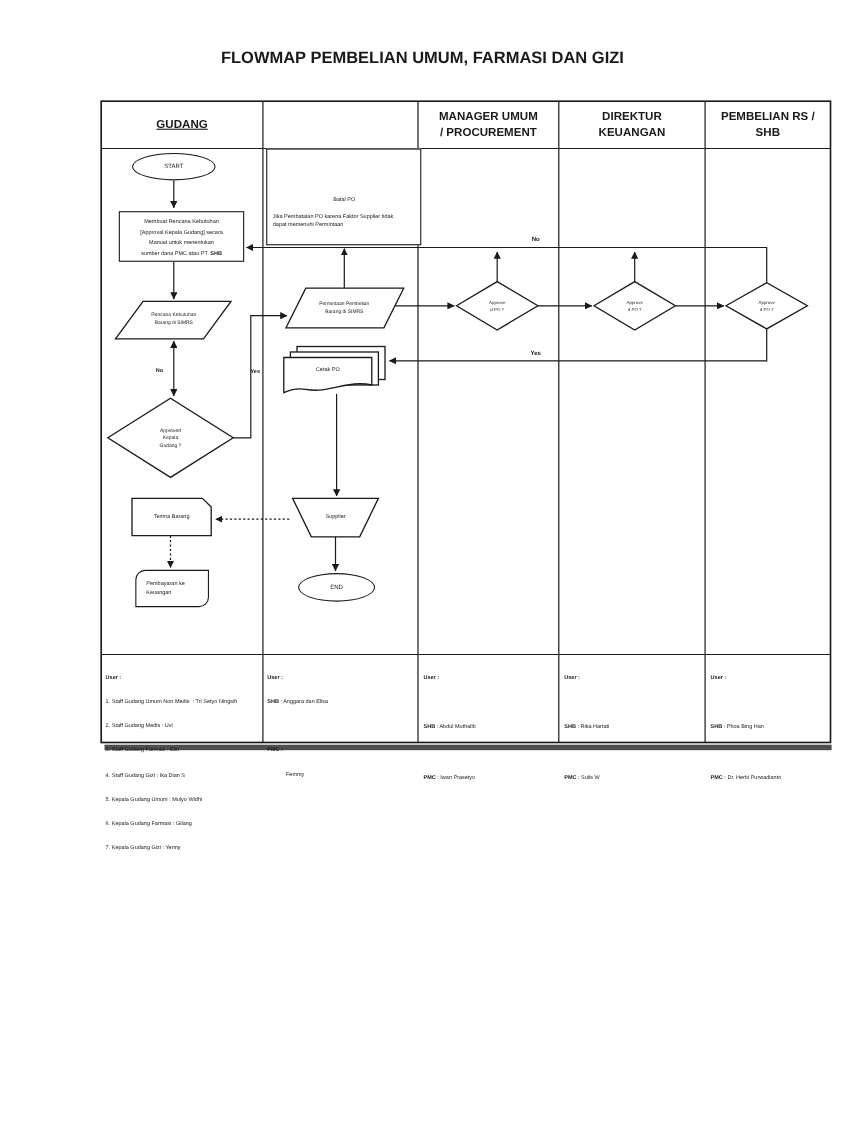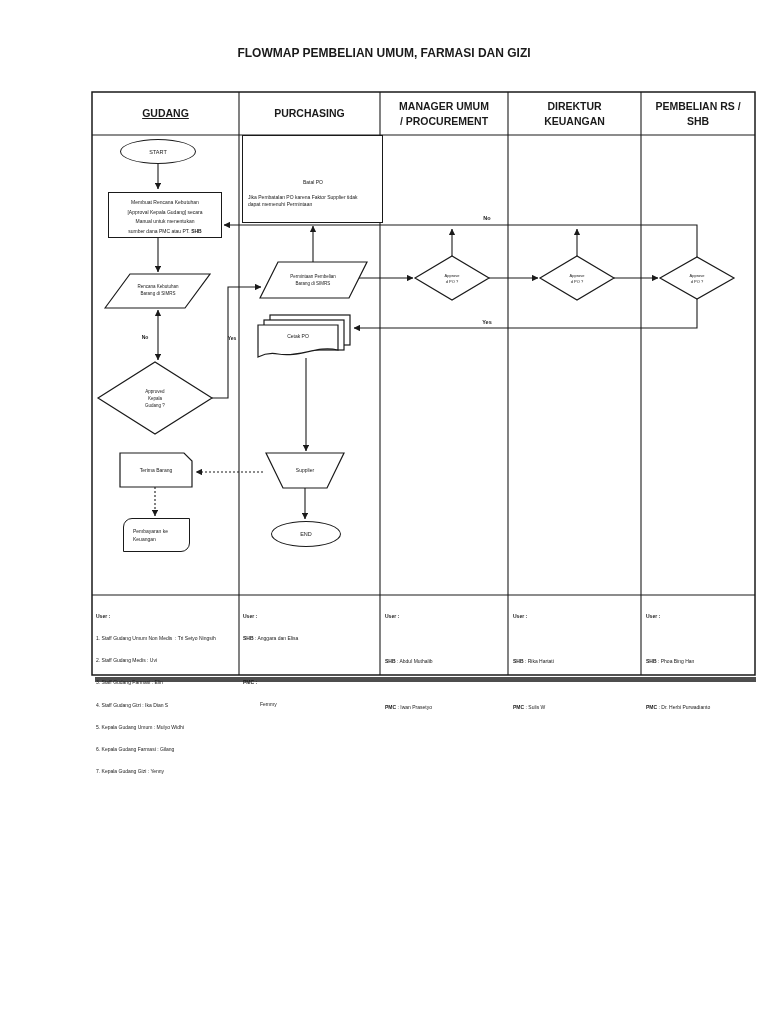--- a/index.html
+++ b/index.html
@@ -16,21 +16,21 @@
   .sp7{height:7px;} .sp8{height:8.5px;}
   svg{position:absolute;left:0;top:0;}
   .small5{font-size:5px;} .small45{font-size:4.5px;} .small4{font-size:4px;}
   .bold{font-weight:bold;}
 </style>
 </head>
 <body>
 
 <div id="page">
 
-  <div class="lbl c" style="left:384px;top:53px;font-weight:bold;font-size:12px;white-space:nowrap;">FLOWMAP PEMBELIAN UMUM, FARMASI DAN GIZI</div>
+  <div class="lbl c" style="left:384px;top:53px;font-weight:bold;font-size:15px;white-space:nowrap;">FLOWMAP PEMBELIAN UMUM, FARMASI DAN GIZI</div>
 
   <svg width="768" height="1024" viewBox="0 0 768 1024">
     <defs>
       <marker id="ah" viewBox="0 0 10 10" refX="9.5" refY="5" markerWidth="6" markerHeight="6" orient="auto-start-reverse">
         <path d="M0 0 L10 5 L0 10 z" fill="#1a1a1a"></path>
       </marker>
     </defs>
 
     <g stroke="#1a1a1a" fill="none">
       <rect x="92" y="92" width="663" height="583" stroke-width="1.5"></rect>
@@ -73,23 +73,20 @@
       <path d="M306 358 V451" marker-end="url(#ah)"></path>
       <path d="M305 488 V519" marker-end="url(#ah)"></path>
       <path d="M263 472 H196" stroke-dasharray="2 2" marker-end="url(#ah)"></path>
       <path d="M155 487 V516" stroke-dasharray="2 2" marker-end="url(#ah)"></path>
     </g>
   </svg>
 
   <div class="hdr" style="left:92px;width:147px;text-decoration:underline;">
     <div>GUDANG</div>
   </div>
-  <div class="hdr" style="left:239px;width:141px;">
-    <div>PURCHASING</div>
-  </div>
   <div class="hdr" style="left:380px;width:128px;">
     <div>MANAGER UMUM</div>
     <div>/ PROCUREMENT</div>
   </div>
   <div class="hdr" style="left:508px;width:133px;">
     <div>DIREKTUR</div>
     <div>KEUANGAN</div>
   </div>
   <div class="hdr" style="left:641px;width:114px;">
     <div>PEMBELIAN RS /</div>

